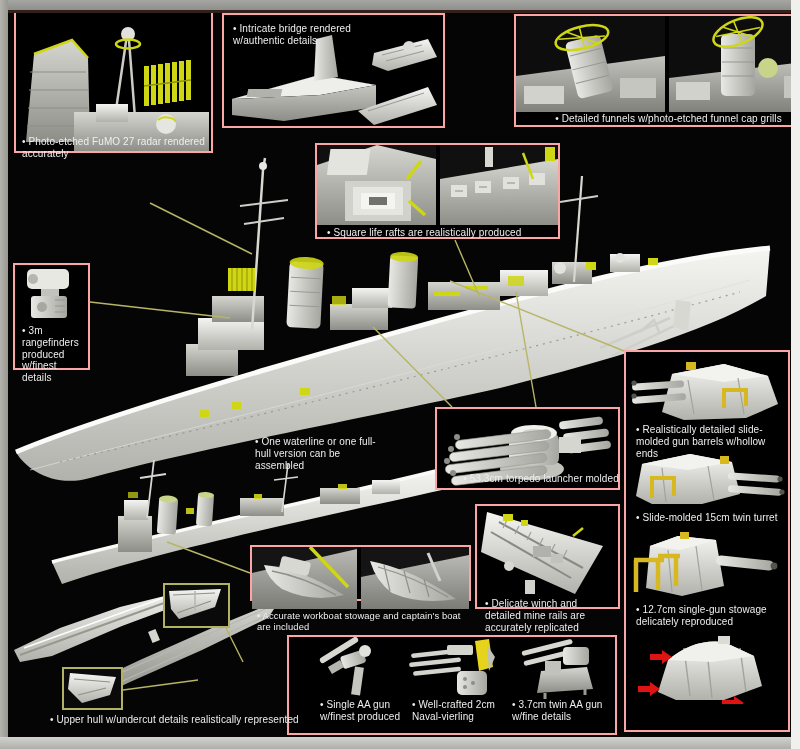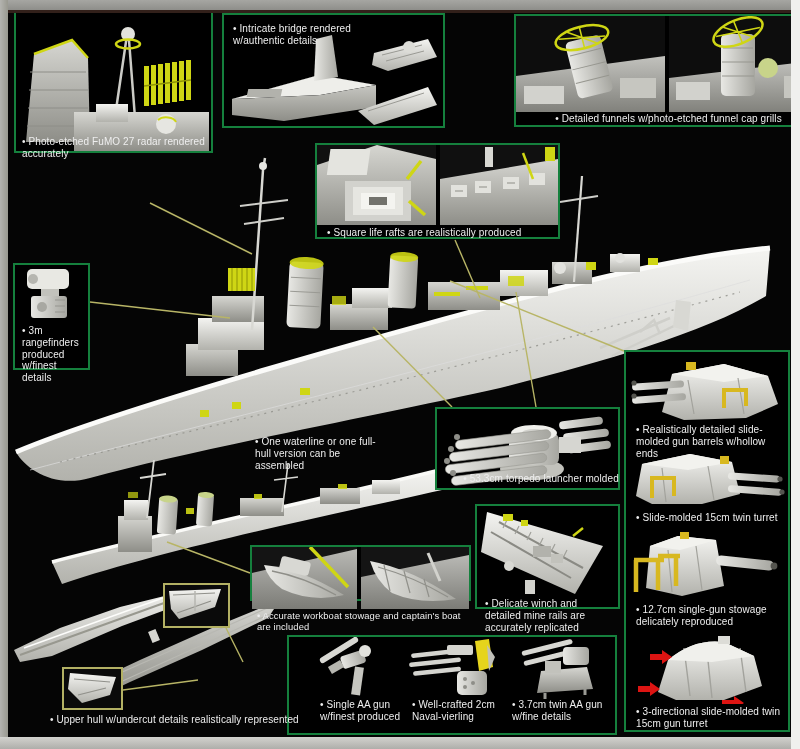--- a/index.html
+++ b/index.html
@@ -1,18 +1,18 @@
 <!DOCTYPE html>
 <html><head>
 <meta charset="utf-8">
 <style>
   html,body{margin:0;padding:0;background:#1a1a1a;}
   #canvas{position:relative;width:800px;height:749px;background:#050505;overflow:hidden;
           font-family:"Liberation Sans",sans-serif;}
-  .box{position:absolute;border:2px solid #15803d;background:#000;box-sizing:border-box;}
+  .box{position:absolute;border:2px solid #fca5a5;background:#000;box-sizing:border-box;}
   .inset{position:absolute;border:2px solid #b3b164;background:#0a0a0a;box-sizing:border-box;}
   .cap{position:absolute;color:#eeeeee;font-size:10px;line-height:1.18;letter-spacing:.1px;}
   .cap.center{text-align:center;}
   svg{display:block;}
   .edge{position:absolute;z-index:40;}
   .art{position:absolute;}
 </style>
 </head>
 <body>
 
@@ -326,21 +326,20 @@
       <path d="M30,58 L40,26 Q66,4 96,8 L126,22 L134,52 L96,66 L48,66 Z" fill="url(#g1)"></path>
       <path d="M56,14 L62,62 M78,8 L84,64 M112,14 L118,58" stroke="#a2a29c" stroke-width="1.4"></path>
       <path d="M40,26 Q66,4 96,8 L126,22 L84,28 Z" fill="#f0f0ec"></path>
       <rect x="90" y="2" width="12" height="8" fill="#dcdcd7"></rect>
       <g fill="#dd1412">
         <polygon points="22,20 34,20 34,16 44,23 34,30 34,26 22,26"></polygon>
         <polygon points="10,52 22,52 22,48 32,55 22,62 22,58 10,58"></polygon>
         <polygon points="94,66 106,66 106,62 116,69 106,76 106,72 94,72"></polygon>
       </g>
     </svg>
-    <div class="cap" style="left:10px;top:354px;width:148px;">• 3-directional slide-molded twin 15cm gun turret</div>
   </div>
 
   <div class="box" style="left:250px;top:545px;width:221px;height:56px;">
     <svg class="art" style="left:0;top:0" width="217" height="62" viewBox="0 0 217 62">
       <rect x="0" y="0" width="105" height="62" fill="#141414"></rect>
       <rect x="109" y="0" width="108" height="62" fill="#141414"></rect>
       <polygon points="0,26 105,2 105,62 0,62" fill="url(#g2)" opacity=".85"></polygon>
       <path d="M58,0 L96,40" stroke="#cfd614" stroke-width="3.5"></path>
       <path d="M12,18 Q50,22 92,48 Q60,56 30,42 Q16,32 12,18 Z" fill="url(#g3)"></path>
       <path d="M20,24 Q52,30 84,48" stroke="#8e8e88" stroke-width="1.4" fill="none"></path>

